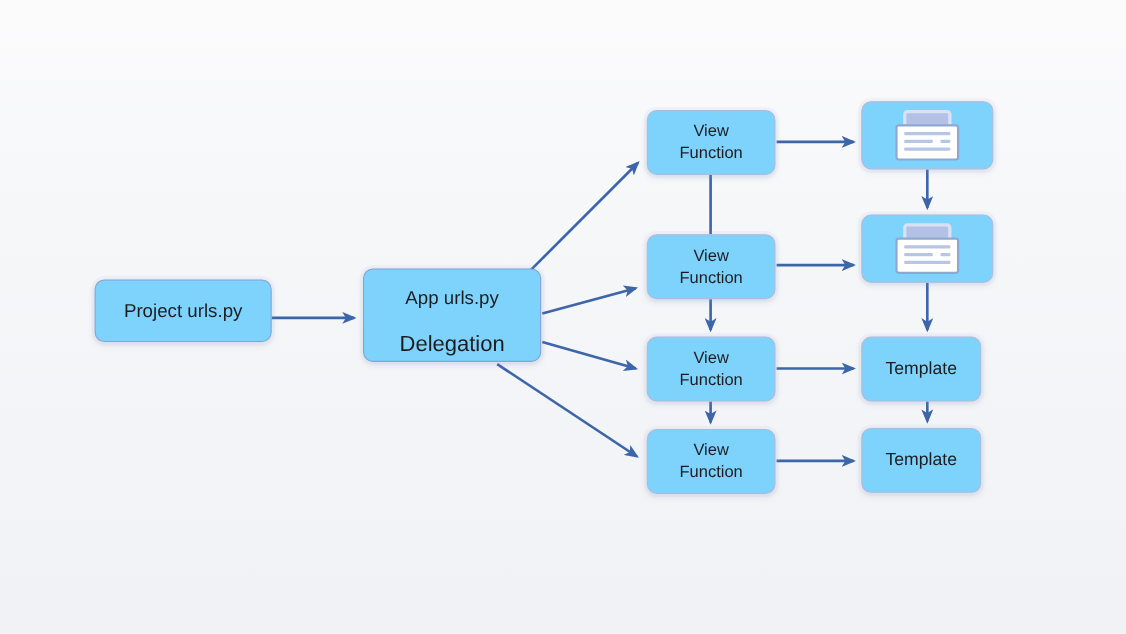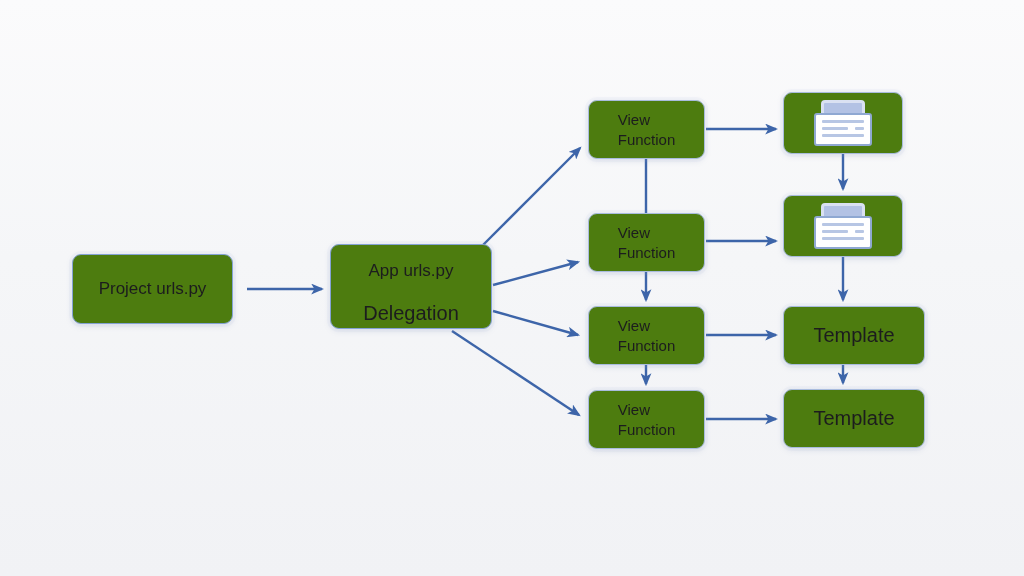--- a/index.html
+++ b/index.html
@@ -9,49 +9,49 @@
     font-family: "Liberation Sans", sans-serif;
     color: #1c1c1e;
     position: relative;
     overflow: hidden;
   }
   #canvas { position: absolute; inset: 0; }
   #connectors { position: absolute; left: 0; top: 0; width: 1024px; height: 576px; }
 
   .node {
     position: absolute;
-    background: #4d7c0f;
+    background: #7dd3fc;
     border: 1.5px solid #a9bcde;
     border-radius: 9px;
     display: flex;
     align-items: center;
     justify-content: center;
-    text-align: left;
+    text-align: center;
     box-shadow: 0 2px 6px rgba(110,130,170,0.18), 0 0 0 3px rgba(170,190,225,0.07);
     box-sizing: border-box;
   }
   .strong-border { border-color: #84a2d4; }
 
-  #node-project { left: 72px; top: 254px; width: 161px; height: 70px; font-size: 17px; }
+  #node-project { left: 86px; top: 254px; width: 161px; height: 57px; font-size: 17px; }
   #node-app     { left: 330px; top: 244px; width: 162px; height: 85px;
                   flex-direction: column; justify-content: flex-start; padding-top: 15px; }
   .app-title { font-size: 17px; line-height: 22px; }
   .app-sub   { font-size: 20px; line-height: 18px; margin-top: 22px; }
 
   .vf { width: 117px; height: 59px; font-size: 15px; line-height: 20px; white-space: pre-line; }
   #node-vf1 { left: 588px; top: 100px; }
   #node-vf2 { left: 588px; top: 213px; }
   #node-vf3 { left: 588px; top: 306px; }
   #node-vf4 { left: 588px; top: 390px; }
 
   .iconbox { width: 120px; height: 62px; }
   #node-page1 { left: 783px; top: 92px; }
   #node-page2 { left: 783px; top: 195px; }
 
-  .tpl { width: 142px; height: 59px; font-size: 20px; }
+  .tpl { width: 109px; height: 59px; font-size: 16px; }
   #node-tpl1 { left: 783px; top: 306px; }
   #node-tpl2 { left: 783px; top: 389px; }
 
   
   .page-icon { position: relative; width: 58px; height: 46px; }
   .page-icon .head {
     position: absolute; left: 7px; top: 0; width: 44px; height: 17px;
     background: #b3c2e4; border: 3px solid #dae1f2; border-radius: 4px;
     box-sizing: border-box;
   }

